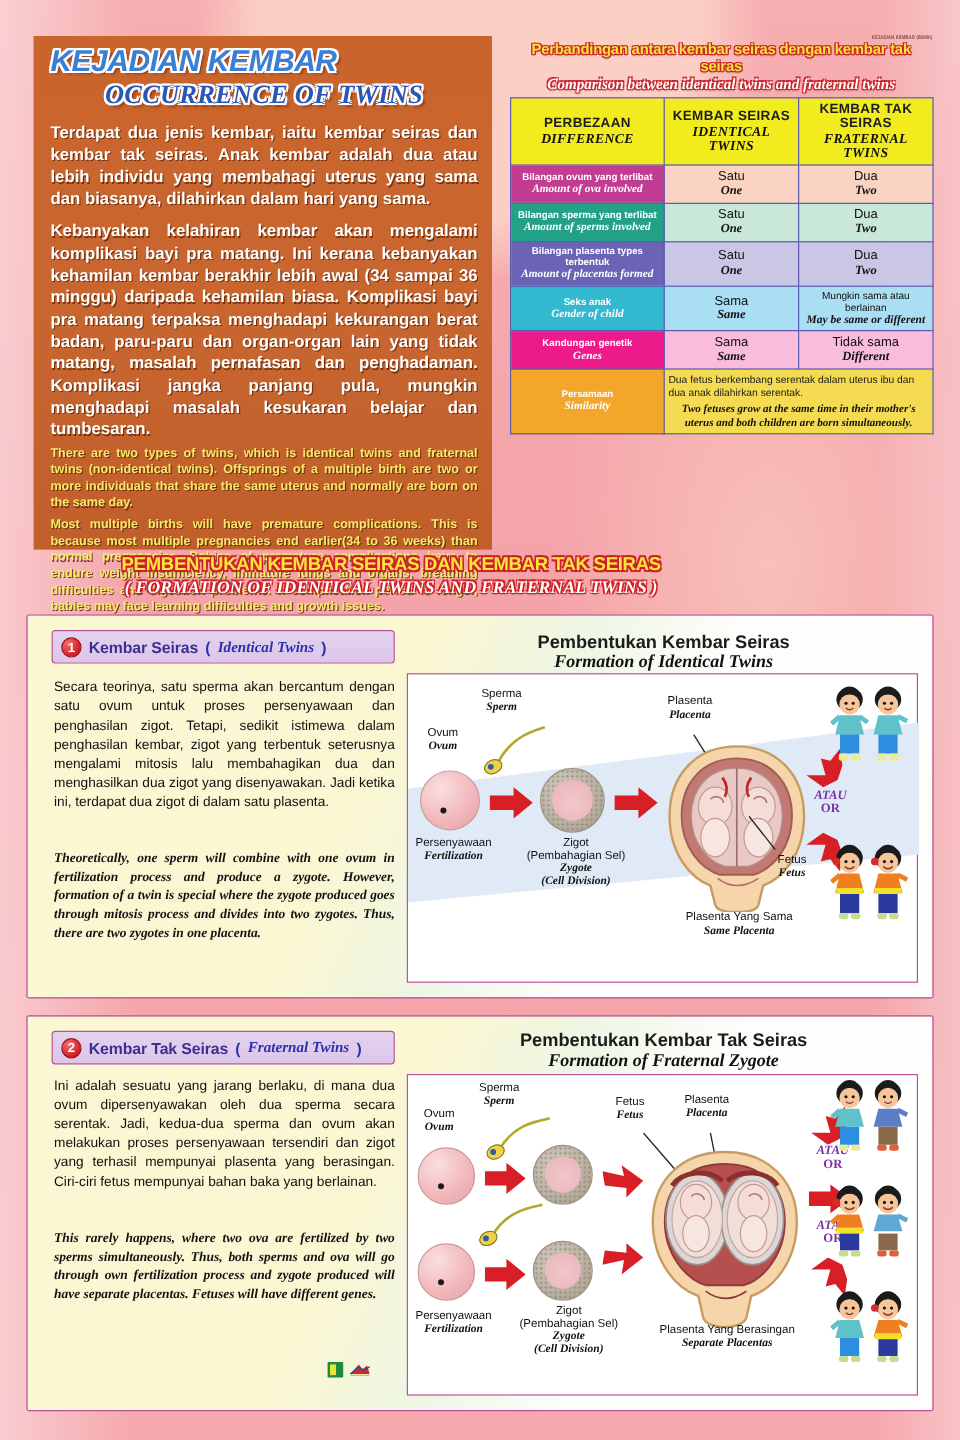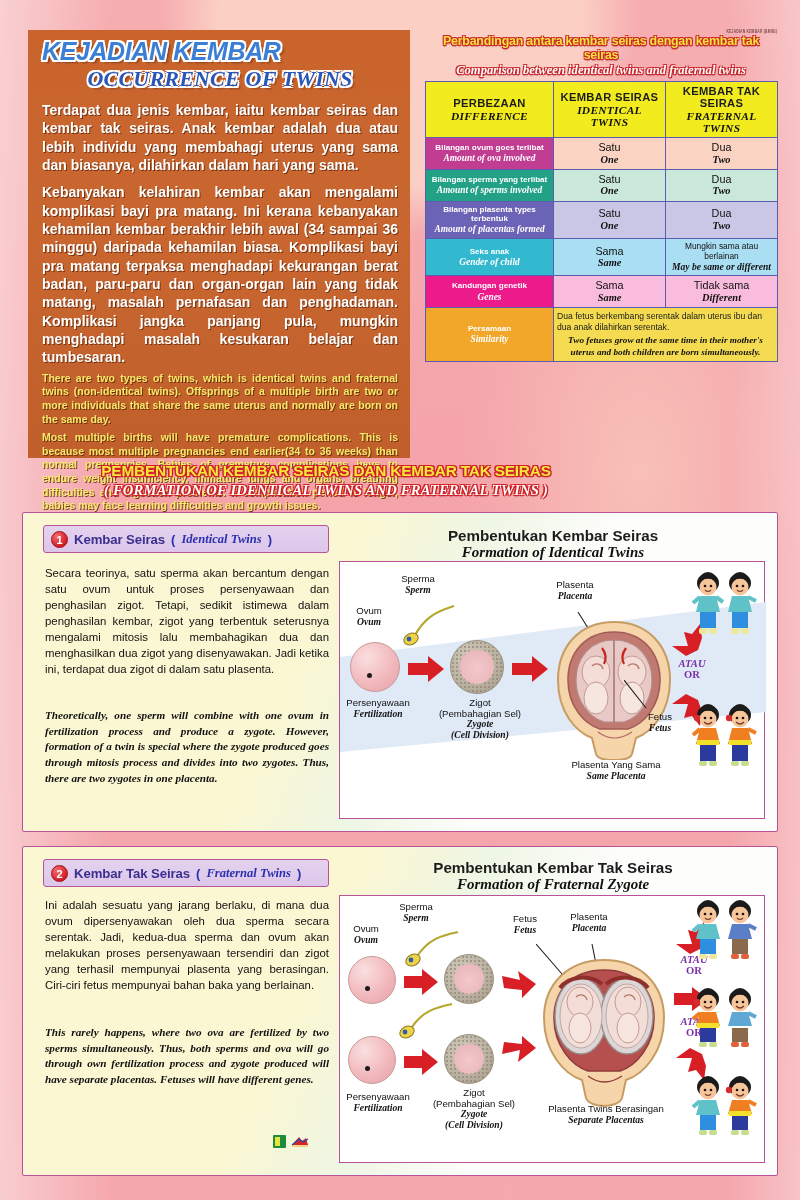--- a/index.html
+++ b/index.html
@@ -240,21 +240,21 @@
           <div class="en">IDENTICAL TWINS</div>
         </td>
         <td class="hdr">
           <div class="my">KEMBAR TAK SEIRAS</div>
           <div class="en">FRATERNAL TWINS</div>
         </td>
       </tr>
 
       <tr>
         <td class="lbl" style="background:#c13d91">
-          <div class="my">Bilangan ovum goes terlibat</div>
+          <div class="my">Bilangan ovum yang terlibat</div>
           <div class="en">Amount of ova involved</div>
         </td>
         <td class="val" style="background:#fad3c3">
           <div class="my">Satu</div>
           <div class="en">One</div>
         </td>
         <td class="val" style="background:#fad3c3">
           <div class="my">Dua</div>
           <div class="en">Two</div>
         </td>
@@ -633,21 +633,21 @@
         <ellipse cx="40" cy="70" rx="11" ry="15" fill="#f7e6df" stroke="#c39a92" stroke-width="1"></ellipse>
         <path d="M36,39 c4,-4 10,-2 11,3" stroke="#b8766b" stroke-width="1.3" fill="none"></path>
 
         <ellipse cx="88" cy="44" rx="13" ry="15" fill="#f4ddd6" stroke="#c39a92" stroke-width="1"></ellipse>
         <ellipse cx="88" cy="70" rx="11" ry="15" fill="#f7e6df" stroke="#c39a92" stroke-width="1"></ellipse>
         <path d="M84,39 c4,-4 10,-2 11,3" stroke="#b8766b" stroke-width="1.3" fill="none"></path>
 
         <path d="M48,118 q16,12 34,0" stroke="#8f3b3c" stroke-width="1.4" fill="none"></path>
       </svg>
       <div class="lab" style="left:176px; top:208px; width:180px;">
-        <div class="my">Plasenta Twins Berasingan</div>
+        <div class="my">Plasenta Yang Berasingan</div>
         <div class="en">Separate Placentas</div>
       </div>
 
       <svg width="38" height="32" style="position:absolute;left:334px;top:26px">
         <polygon points="2,22 18,22 14,8 22,10 30,0 32,14 28,26 16,32" fill="#d81f26"></polygon>
       </svg>
       <div class="atau" style="left:330px; top:58px; width:48px;">
         <div class="my">ATAU</div>
         <div class="en">OR</div>
       </div>

